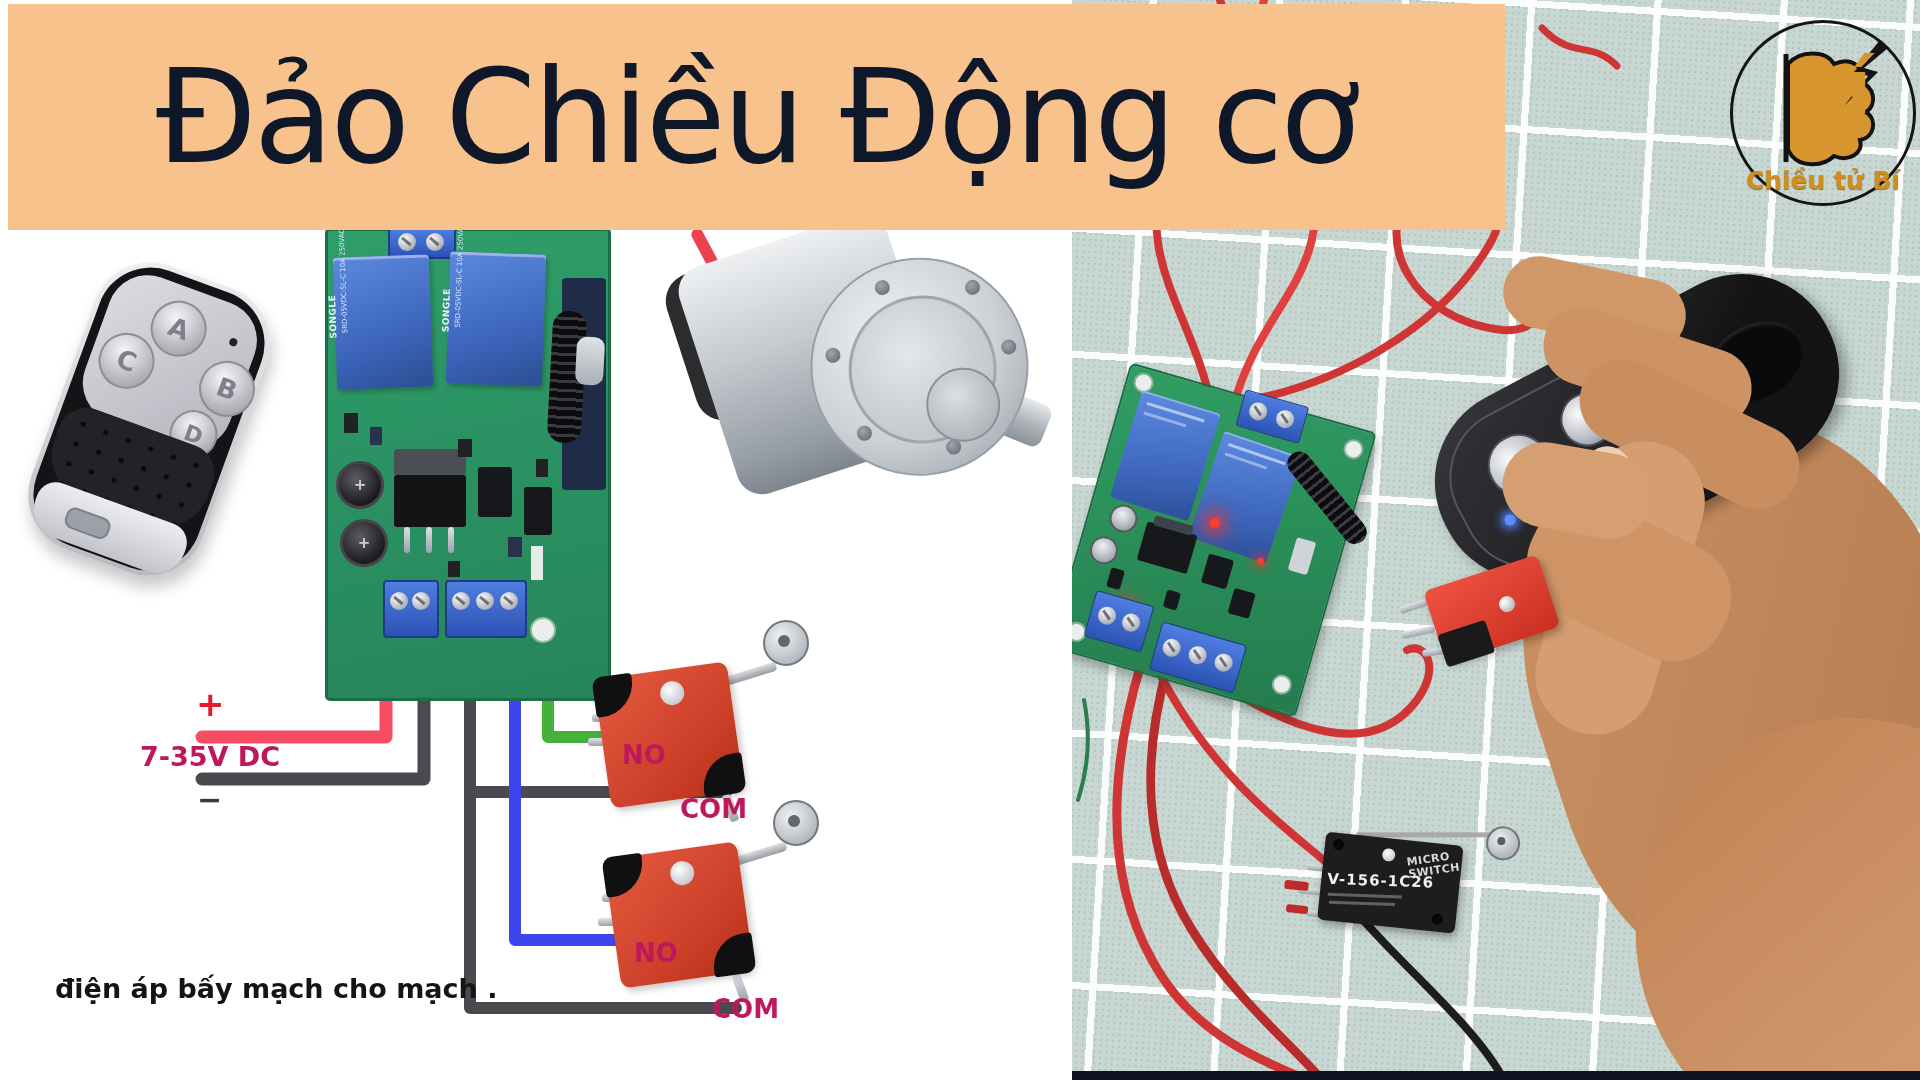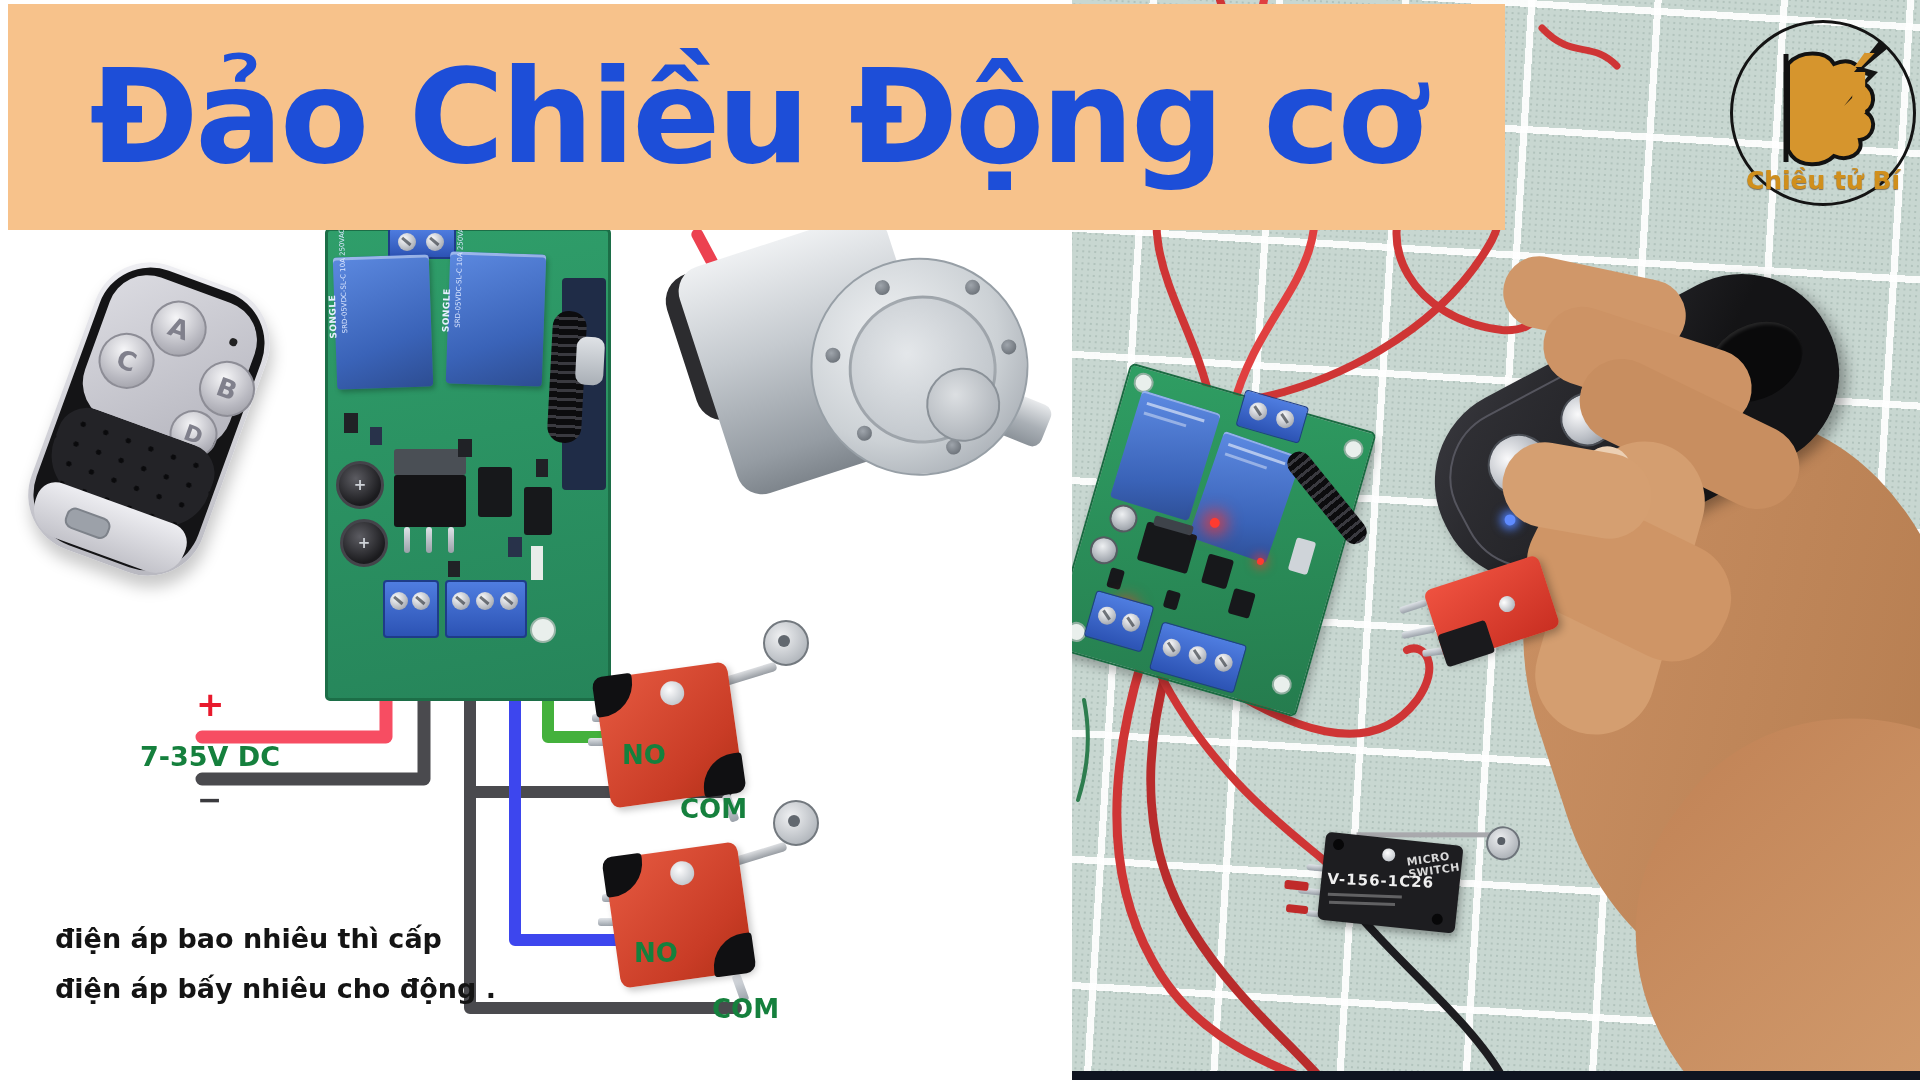--- a/index.html
+++ b/index.html
@@ -145,27 +145,27 @@
   .sw-lever{position:absolute;left:14px;top:68px;width:168px;height:9px;border-radius:4px;transform:rotate(-17deg);
             background:linear-gradient(180deg,#dcdee1,#989da3);}
   .sw-body{position:absolute;left:4px;top:52px;width:134px;height:130px;border-radius:10px;transform:rotate(-8deg);
            background:linear-gradient(140deg,#e65a41,#c93c26 70%,#b23118);box-shadow:3px 4px 7px rgba(0,0,0,.22);}
   .sw-body::before{content:"";position:absolute;left:-2px;top:-2px;width:40px;height:40px;background:#101012;border-radius:10px 4px 34px 4px;}
   .sw-body::after{content:"";position:absolute;right:-2px;bottom:-2px;width:42px;height:40px;background:#101012;border-radius:34px 4px 10px 4px;}
   .sw-screwhole{position:absolute;left:64px;top:12px;width:24px;height:24px;border-radius:50%;
                 background:radial-gradient(circle at 40% 35%,#fdfdfe,#b0b6bd);z-index:2;}
   .sw-pin{position:absolute;background:linear-gradient(180deg,#e2e5e9,#9ba2aa);border-radius:3px;}
 
-  .lbl{position:absolute;font-weight:bold;color:#15803d;}
+  .lbl{position:absolute;font-weight:bold;color:#be185d;}
   .note-line{position:absolute;left:55px;font-size:27px;font-weight:bold;color:#141414;letter-spacing:0px;white-space:nowrap;}
 
   
   .banner{position:absolute;left:8px;top:4px;width:1497px;height:226px;background:#f7c28b;
           display:flex;align-items:center;justify-content:center;}
-  .banner-title{font-size:130px;font-weight:bold;color:#1d4ed8;letter-spacing:-3px;white-space:nowrap;}
+  .banner-title{font-size:130px;font-weight:normal;color:#0f172a;letter-spacing:-3px;white-space:nowrap;}
 </style>
 </head>
 <body>
 
 <div class="stage">
 
   <div class="photo">
     <div class="grid-mat"></div>
 
     <svg class="pwires" width="848" height="1080" viewBox="0 0 848 1080">
@@ -415,20 +415,19 @@
   </div>
 
   <div class="lbl" style="left:196px;top:684px;font-size:34px;color:#e8192c;">+</div>
   <div class="lbl" style="left:140px;top:741px;font-size:27px;">7-35V DC</div>
   <div class="lbl" style="left:197px;top:782px;font-size:30px;color:#3a3a3e;">−</div>
   <div class="lbl" style="left:622px;top:740px;font-size:26px;">NO</div>
   <div class="lbl" style="left:680px;top:794px;font-size:26px;">COM</div>
   <div class="lbl" style="left:634px;top:938px;font-size:26px;">NO</div>
   <div class="lbl" style="left:712px;top:994px;font-size:26px;">COM</div>
 
-  <div class="note-line" style="top:923px;">điện áp bao nhiêu thì cấp</div>
-  <div class="note-line" style="top:973px;">điện áp bấy nhiêu cho động .</div>
+  <div class="note-line" style="top:973px;">điện áp bấy mạch cho mạch .</div>
 
   <div class="banner">
     <div class="banner-title">Đảo Chiều Động cơ</div>
   </div>
 
 </div>
 
 </body></html>

